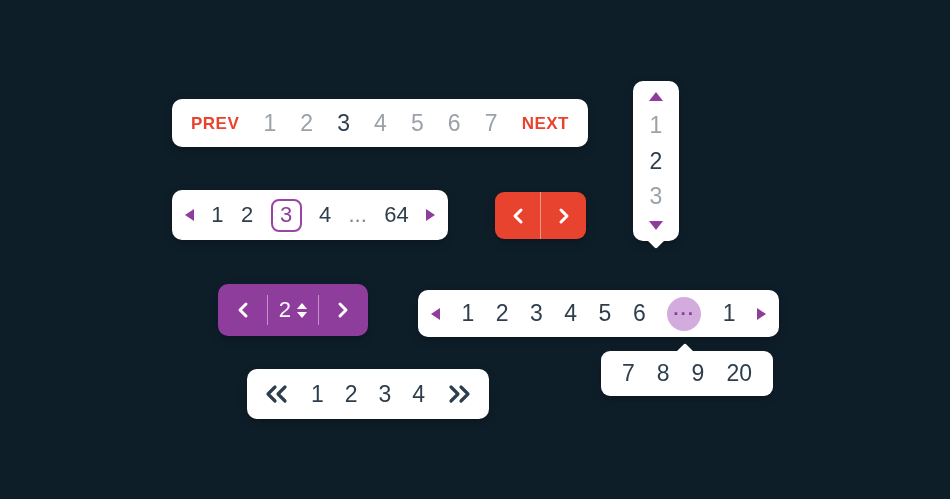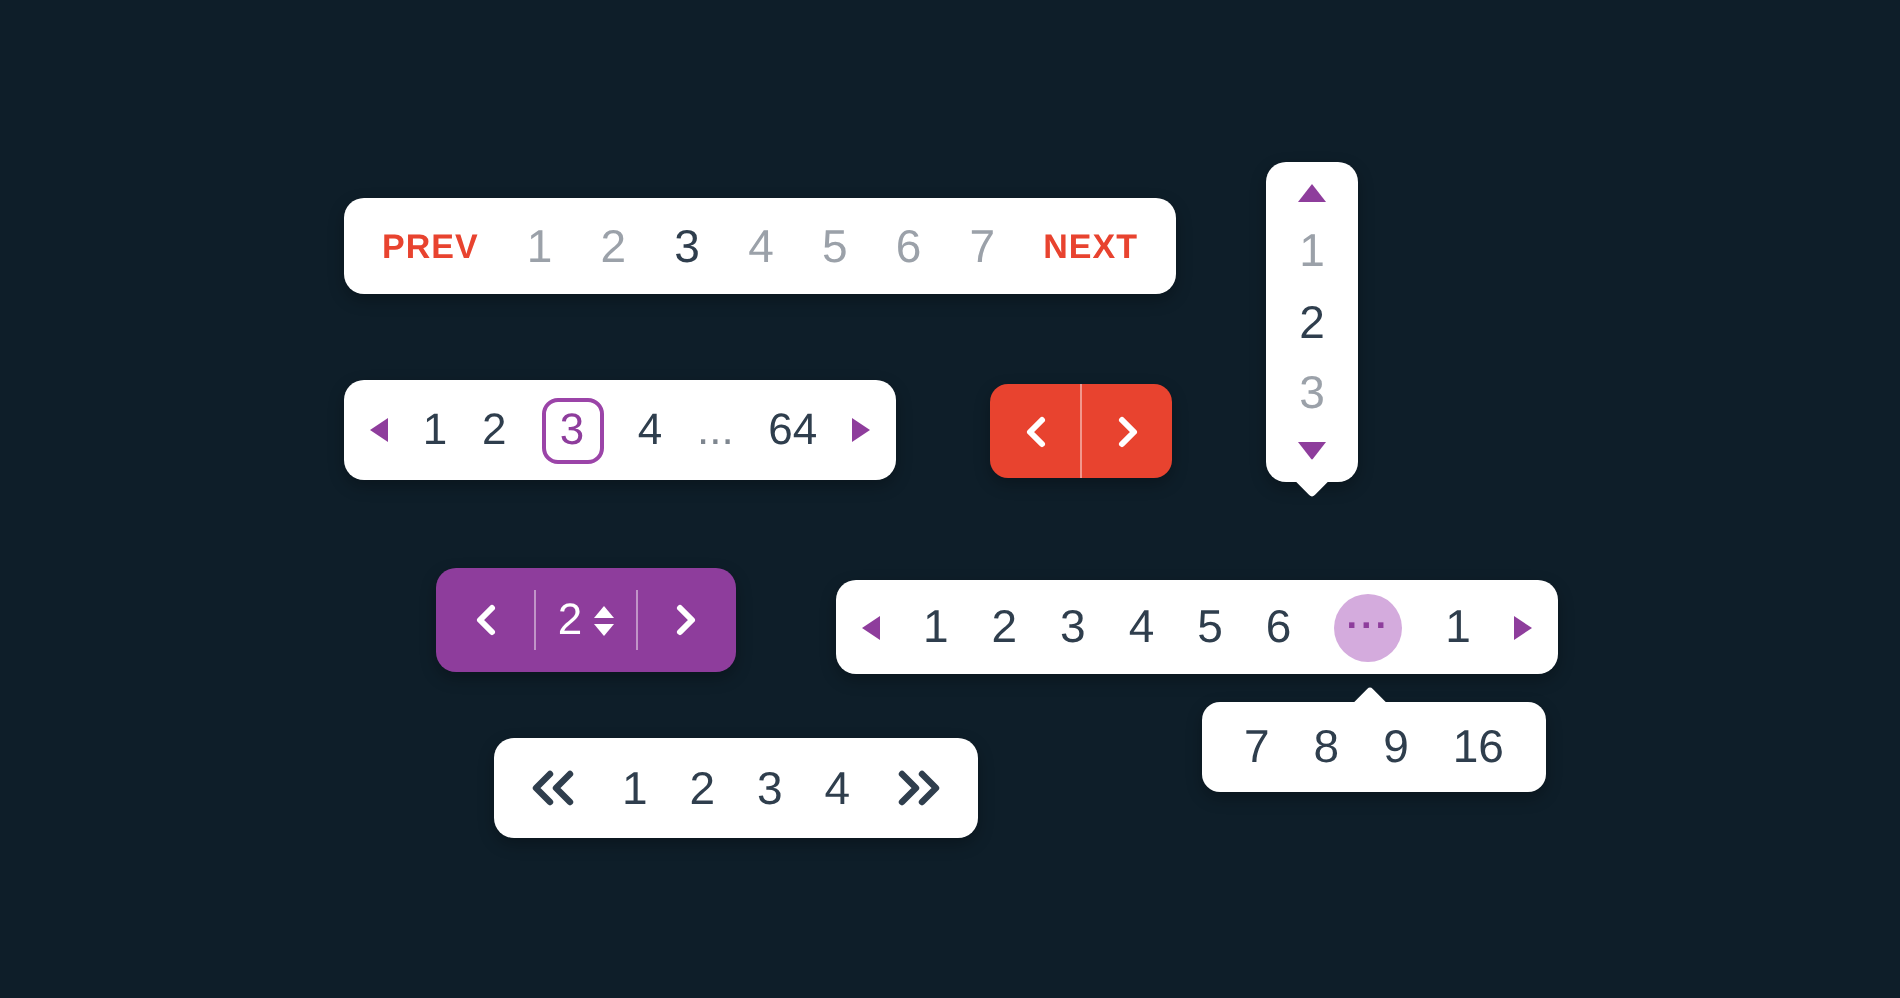--- a/index.html
+++ b/index.html
@@ -207,21 +207,21 @@
     <button>
         <span class="tri tri-right"></span>
       </button>
   </nav>
 
   <div class="bar popup">
     <span class="tail tail-top"></span>
     <button class="num">7</button>
     <button class="num">8</button>
     <button class="num">9</button>
-    <button class="num">16</button>
+    <button class="num">20</button>
   </div>
 
   <nav class="bar double-pager">
     <button>
       <svg width="26" height="20" viewBox="0 0 26 20">
         <polyline points="11,3 4,10 11,17" fill="none" stroke="#2f3e4d" stroke-width="3.2" stroke-linecap="round" stroke-linejoin="round"></polyline>
         <polyline points="21,3 14,10 21,17" fill="none" stroke="#2f3e4d" stroke-width="3.2" stroke-linecap="round" stroke-linejoin="round"></polyline>
       </svg>
     </button>
     <button class="num">1</button>

